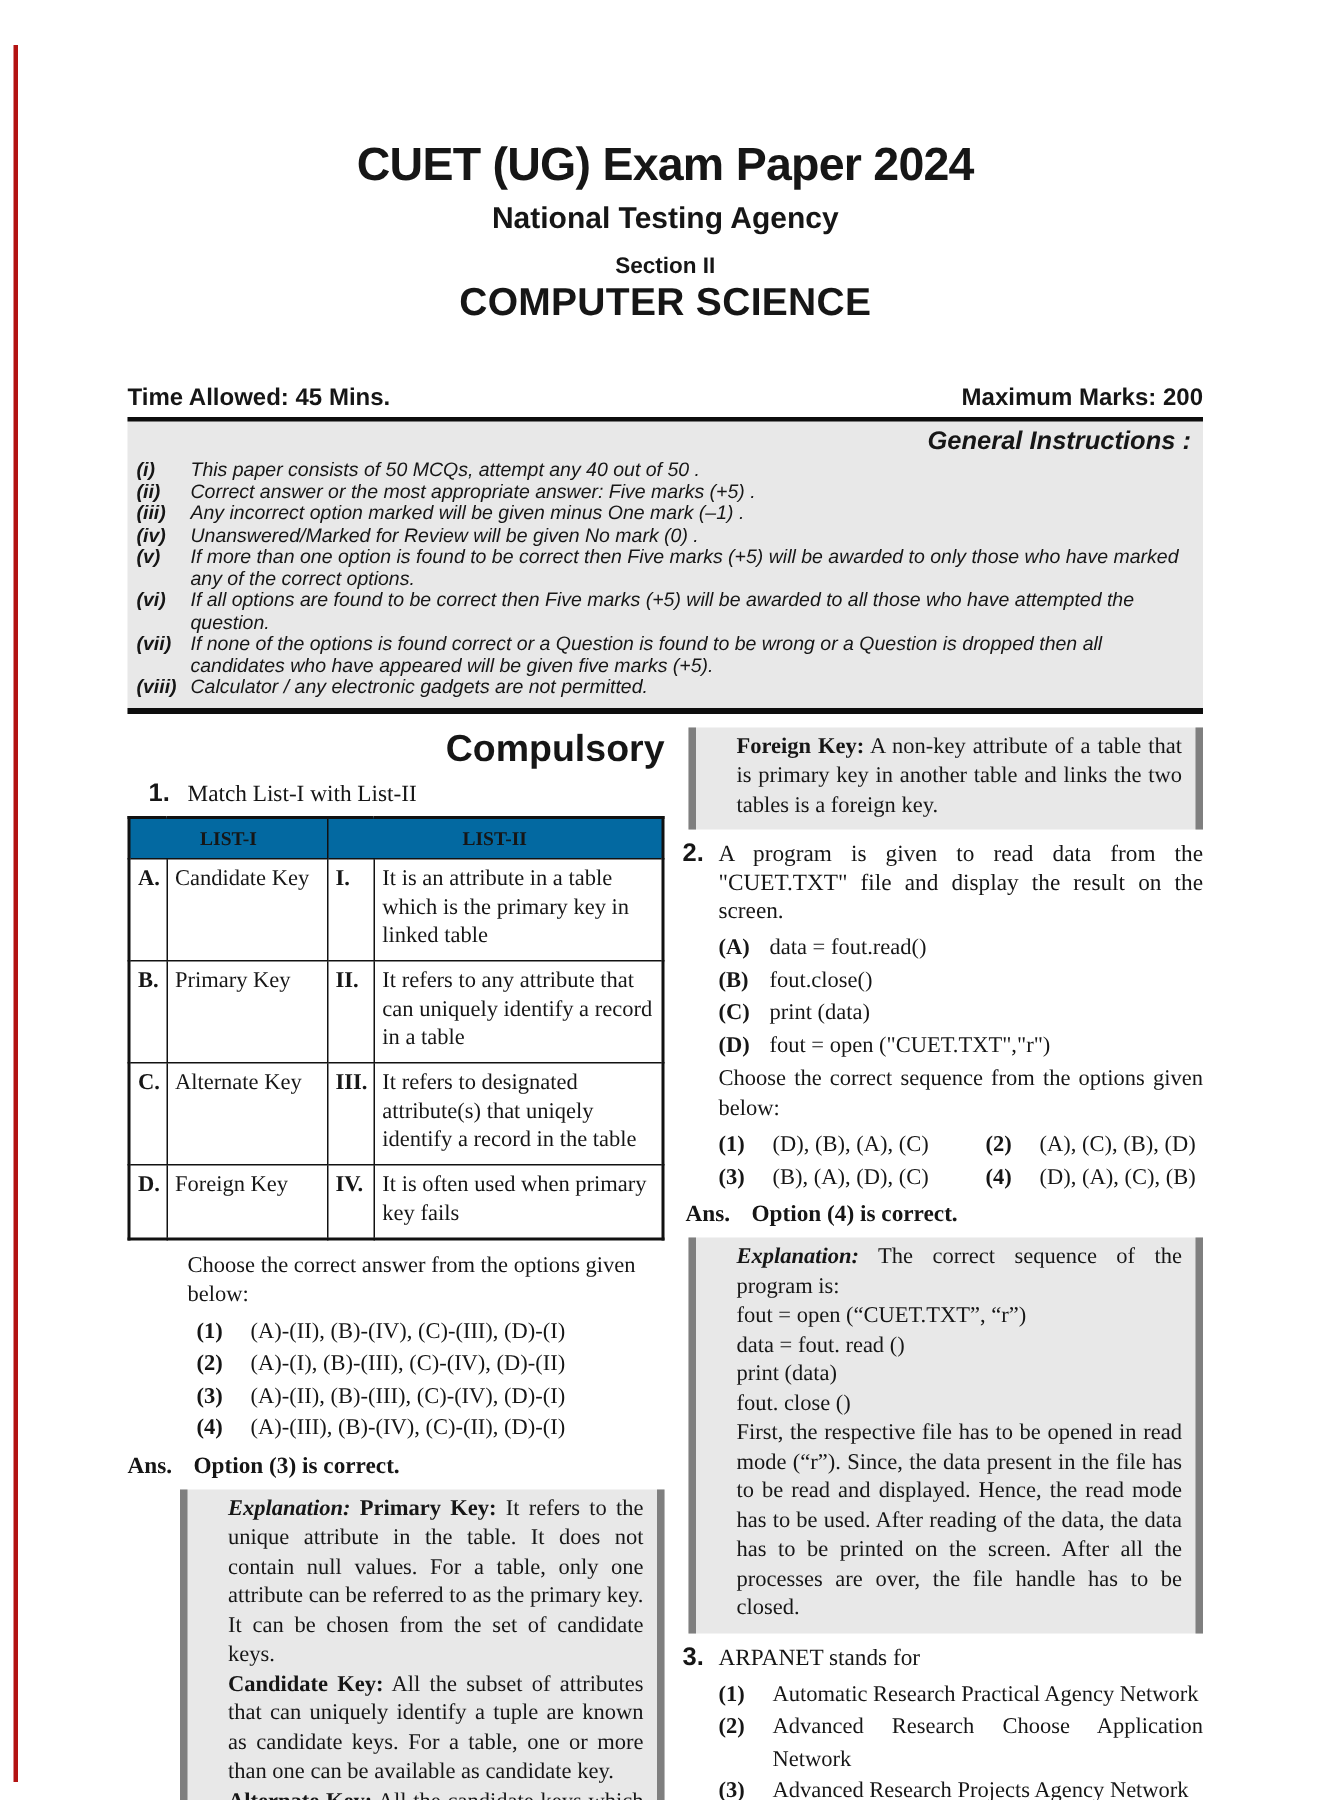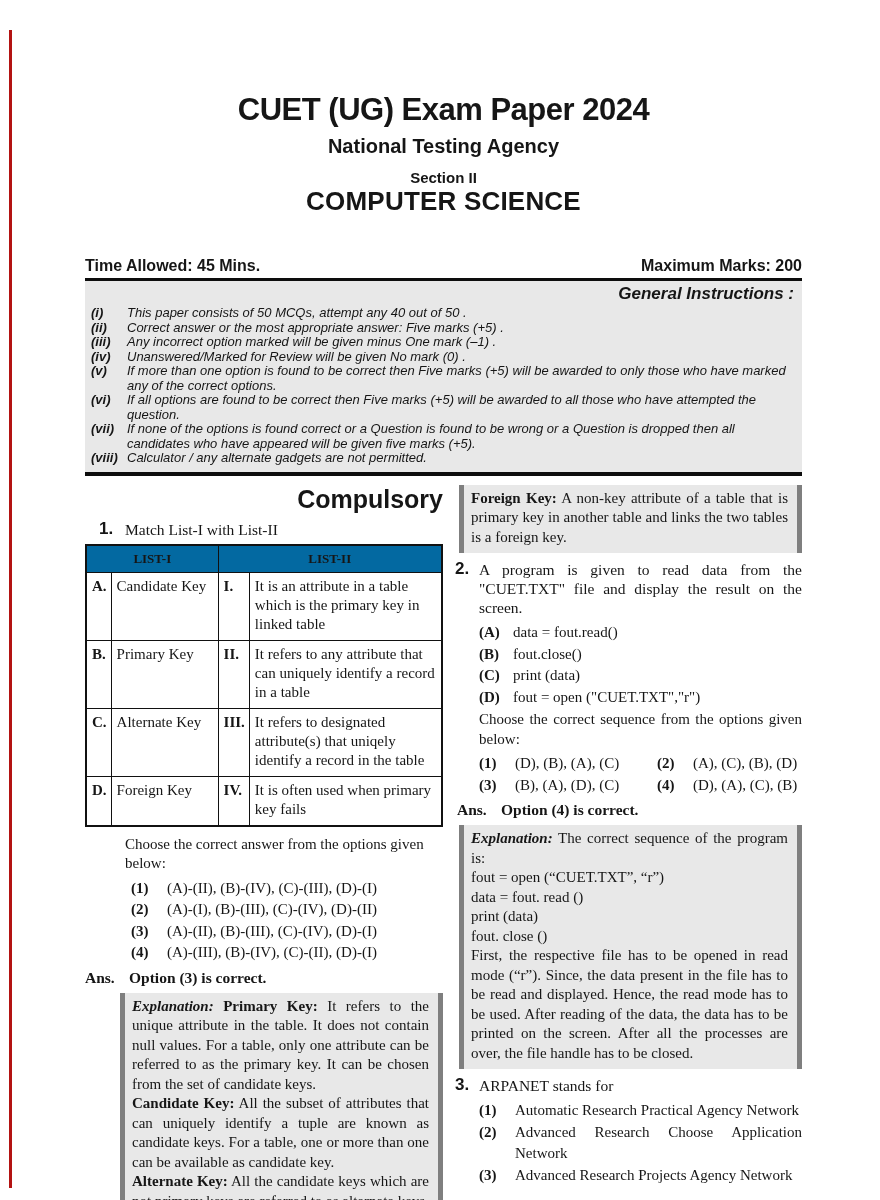--- a/index.html
+++ b/index.html
@@ -59,21 +59,21 @@
   .opts { margin-left:46px; }
   .opt-row { display:flex; font-size:15px; line-height:21.5px; }
   .opt-row .ol { flex:0 0 36px; font-weight:bold; }
   .opt-row .ot { flex:1; }
 
   .ans { display:flex; font-size:15.5px; font-weight:bold; margin:5px 0 6px 0;align-items:center; }
   .ans .al { flex:0 0 44px; }
 
   
   .gbox { background:#e8e8e8; border-left:5px solid #7f7f7f; border-right:5px solid #7f7f7f;
-          padding:4px 9px 6px 7px; font-size:15px; line-height:19.5px; }
+          padding:4px 9px 6px 27px; font-size:15px; line-height:19.5px; }
   .col-l .gbox { margin-left:35px; }
   .col-r .gbox { margin:0 0 7px 2px; }
   .gbox p.just { text-align:justify; }
   .bi { font-weight:bold; font-style:italic; }
   .b  { font-weight:bold; }
   .code-line { line-height:19.5px; }
 
   
   .steps { margin-left:22px; }
   .steps .opt-row { line-height:21.5px; }
@@ -130,21 +130,21 @@
     <div class="gi-item">
       <span class="lbl">(vi)</span>
       <span class="txt">If all options are found to be correct then Five marks (+5) will be awarded to all those who have attempted the question.</span>
     </div>
     <div class="gi-item">
       <span class="lbl">(vii)</span>
       <span class="txt">If none of the options is found correct or a Question is found to be wrong or a Question is dropped then all candidates who have appeared will be given five marks (+5).</span>
     </div>
     <div class="gi-item">
       <span class="lbl">(viii)</span>
-      <span class="txt">Calculator / any alternate gadgets are not permitted.</span>
+      <span class="txt">Calculator / any electronic gadgets are not permitted.</span>
     </div>
   </div>
 
   <div class="cols">
 
     <div class="col-l">
       <div class="compulsory">Compulsory</div>
 
       <div class="qline">
         <span class="qnum">1.</span>

